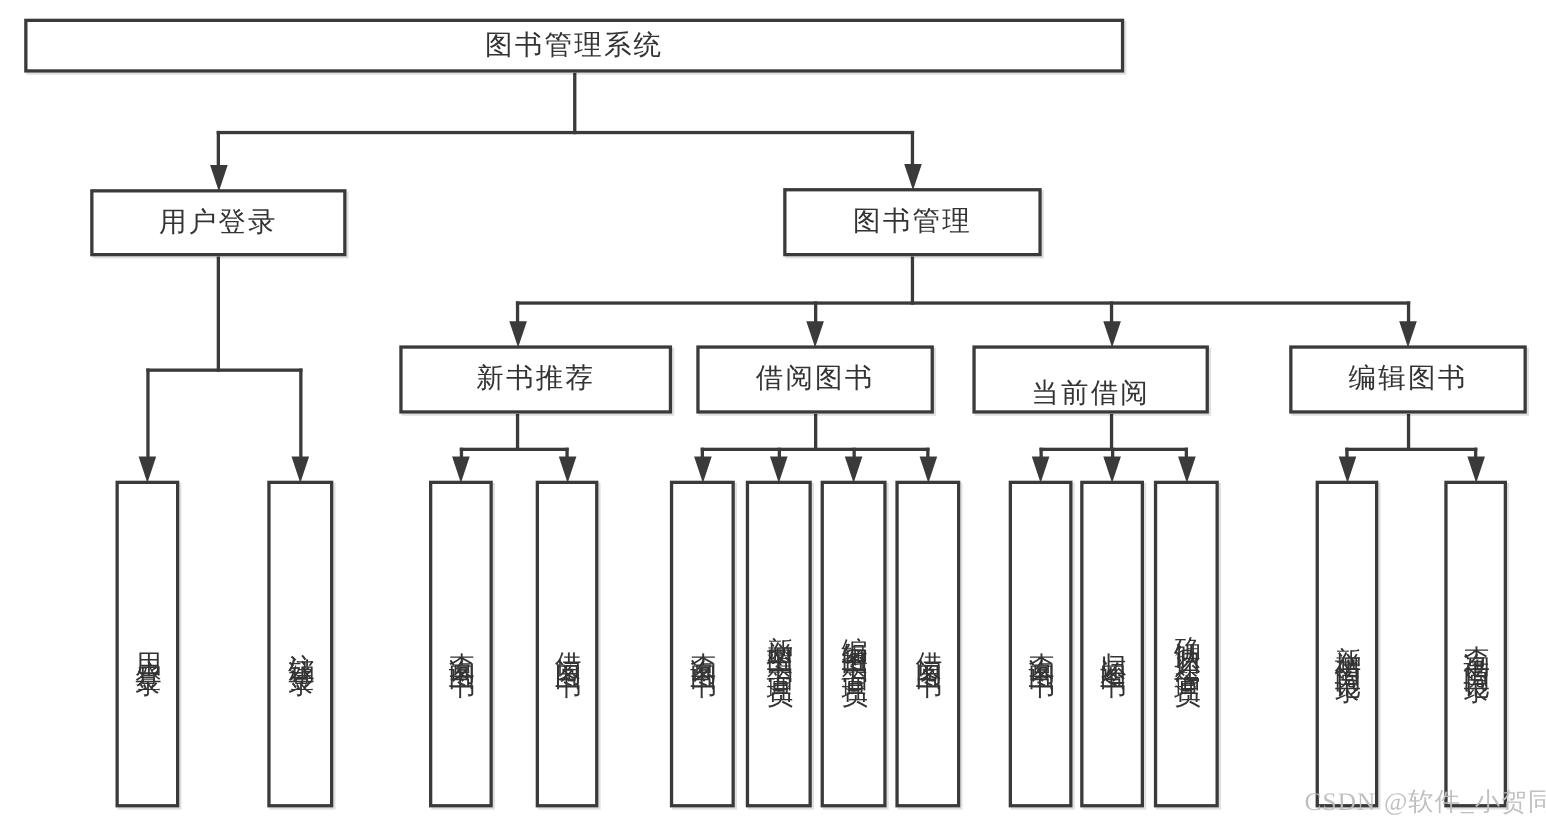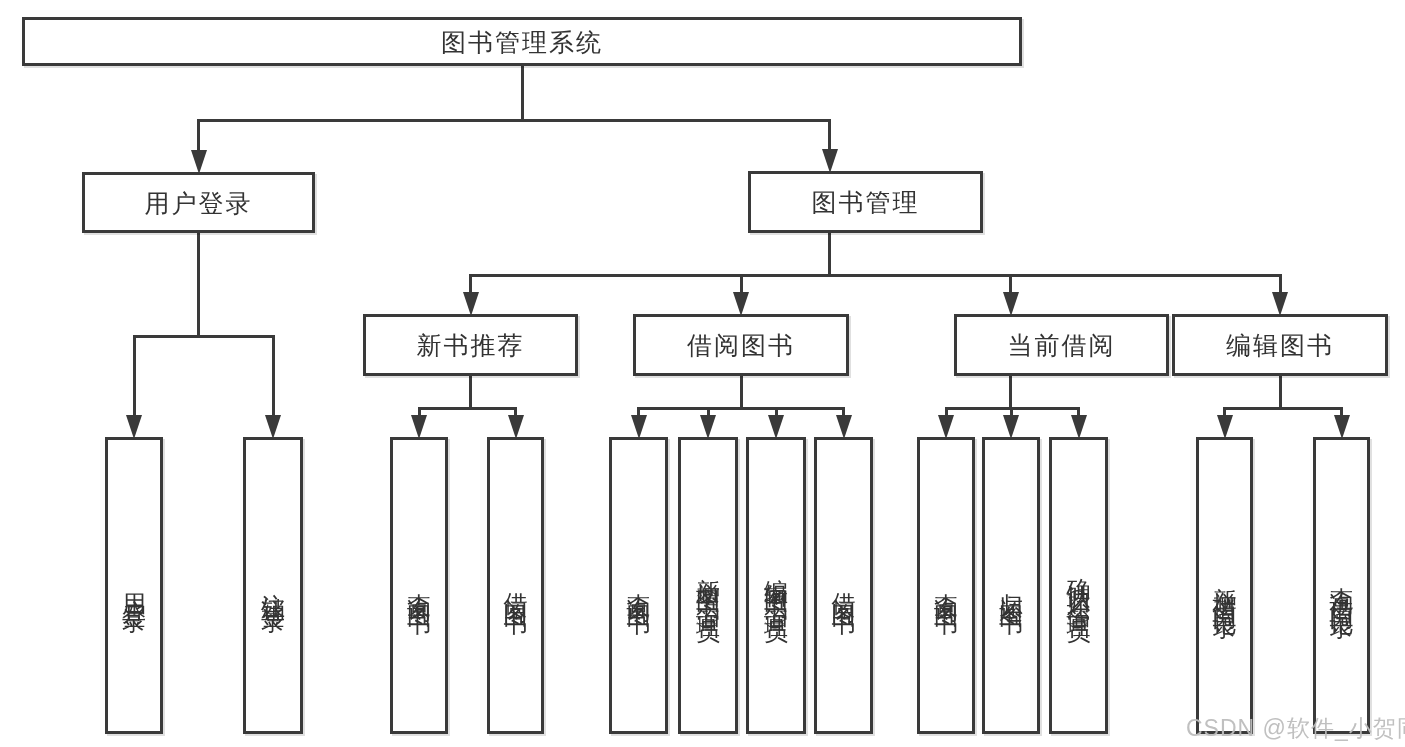--- a/index.html
+++ b/index.html
@@ -32,21 +32,21 @@
   }
   .watermark {
     position:absolute; left:1186px; top:713px; z-index:5;
     font-size:23px; letter-spacing:1px; color:#bdbdbd; opacity:0.95;
     white-space:nowrap;
   }
 </style>
 </head>
 <body>
 
-<div id="canvas" style="background: rgb(255, 255, 255);">
+<div id="canvas" style="background: rgb(255, 255, 255); font-family: Liberation Serif, serif;">
   <div id="edges">
       <div class="line" style="left: 520.5px; top: 66px; width: 3px; height: 56px;"></div>
       <div class="line" style="left: 197px; top: 119px; width: 634px; height: 3px;"></div>
       <div class="line" style="left: 197px; top: 119px; width: 3px; height: 35px;"></div>
       <div class="arrow" style="left: 190.5px; top: 150px; border-top-color: rgb(58, 58, 58);"></div>
       <div class="line" style="left: 828px; top: 119px; width: 3px; height: 34px;"></div>
       <div class="arrow" style="left: 821.5px; top: 149px; border-top-color: rgb(58, 58, 58);"></div>
       <div class="line" style="left: 197px; top: 233px; width: 3px; height: 105px;"></div>
       <div class="line" style="left: 132.5px; top: 335px; width: 142px; height: 3px;"></div>
       <div class="line" style="left: 132.5px; top: 335px; width: 3px; height: 84px;"></div>
@@ -94,36 +94,36 @@
       <div class="line" style="left: 1340px; top: 407px; width: 3px; height: 12px;"></div>
       <div class="arrow" style="left: 1333.5px; top: 415px; border-top-color: rgb(58, 58, 58);"></div>
     </div>
   <div id="nodes">
       <div class="node h" style="left: 22px; top: 17px; width: 1000px; height: 49px;">
         <span class="lbl">图书管理系统</span>
       </div>
       <div class="node h" style="left: 82px; top: 172px; width: 233px; height: 61px;">
         <span class="lbl">用户登录</span>
       </div>
-      <div class="node h" style="left: 712px; top: 171px; width: 235px; height: 62px; margin-left: 36px;">
+      <div class="node h" style="left: 712px; top: 171px; width: 235px; height: 62px;">
         <span class="lbl">图书管理</span>
       </div>
       <div class="node v" style="left: 105px; top: 437px; width: 58px; height: 297px;">
         <span class="lbl">用户登录</span>
       </div>
       <div class="node v" style="left: 243px; top: 437px; width: 60px; height: 297px;">
         <span class="lbl">注销登录</span>
       </div>
-      <div class="node h" style="left: 363px; top: 314px; width: 215px; height: 62px; text-align: right;">
+      <div class="node h" style="left: 363px; top: 314px; width: 248px; height: 62px; text-align: right;">
         <span class="lbl">新书推荐</span>
       </div>
       <div class="node h" style="left: 633px; top: 314px; width: 216px; height: 62px;">
         <span class="lbl">借阅图书</span>
       </div>
-      <div class="node h" style="left: 954px; top: 314px; width: 215px; height: 62px;">
+      <div class="node h" style="left: 884px; top: 314px; width: 215px; height: 62px; align-items: flex-end;">
         <span class="lbl">当前借阅</span>
       </div>
       <div class="node h" style="left: 1172px; top: 314px; width: 216px; height: 62px;">
         <span class="lbl">编辑图书</span>
       </div>
       <div class="node v" style="left: 390px; top: 437px; width: 58px; height: 297px;">
         <span class="lbl">查询图书</span>
       </div>
       <div class="node v" style="left: 487px; top: 437px; width: 57px; height: 297px;">
         <span class="lbl">借阅图书</span>

